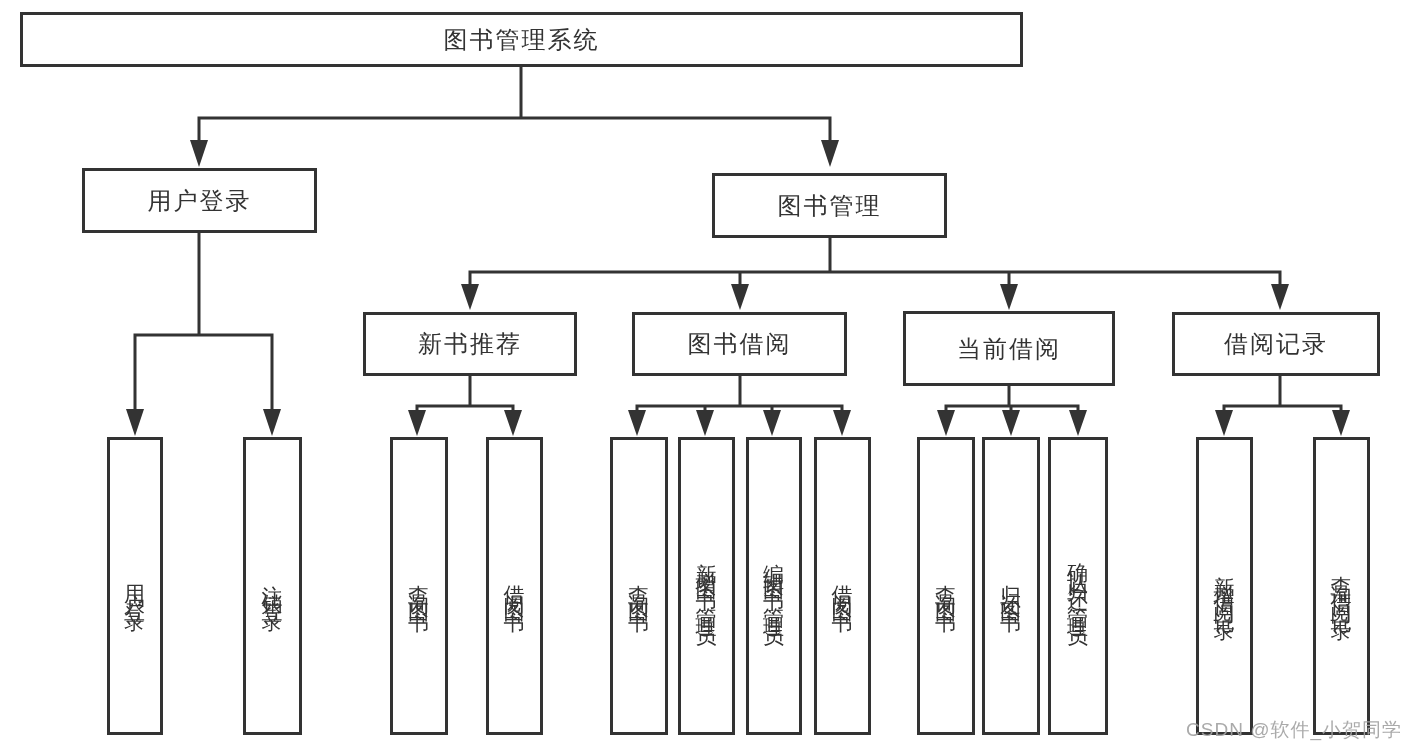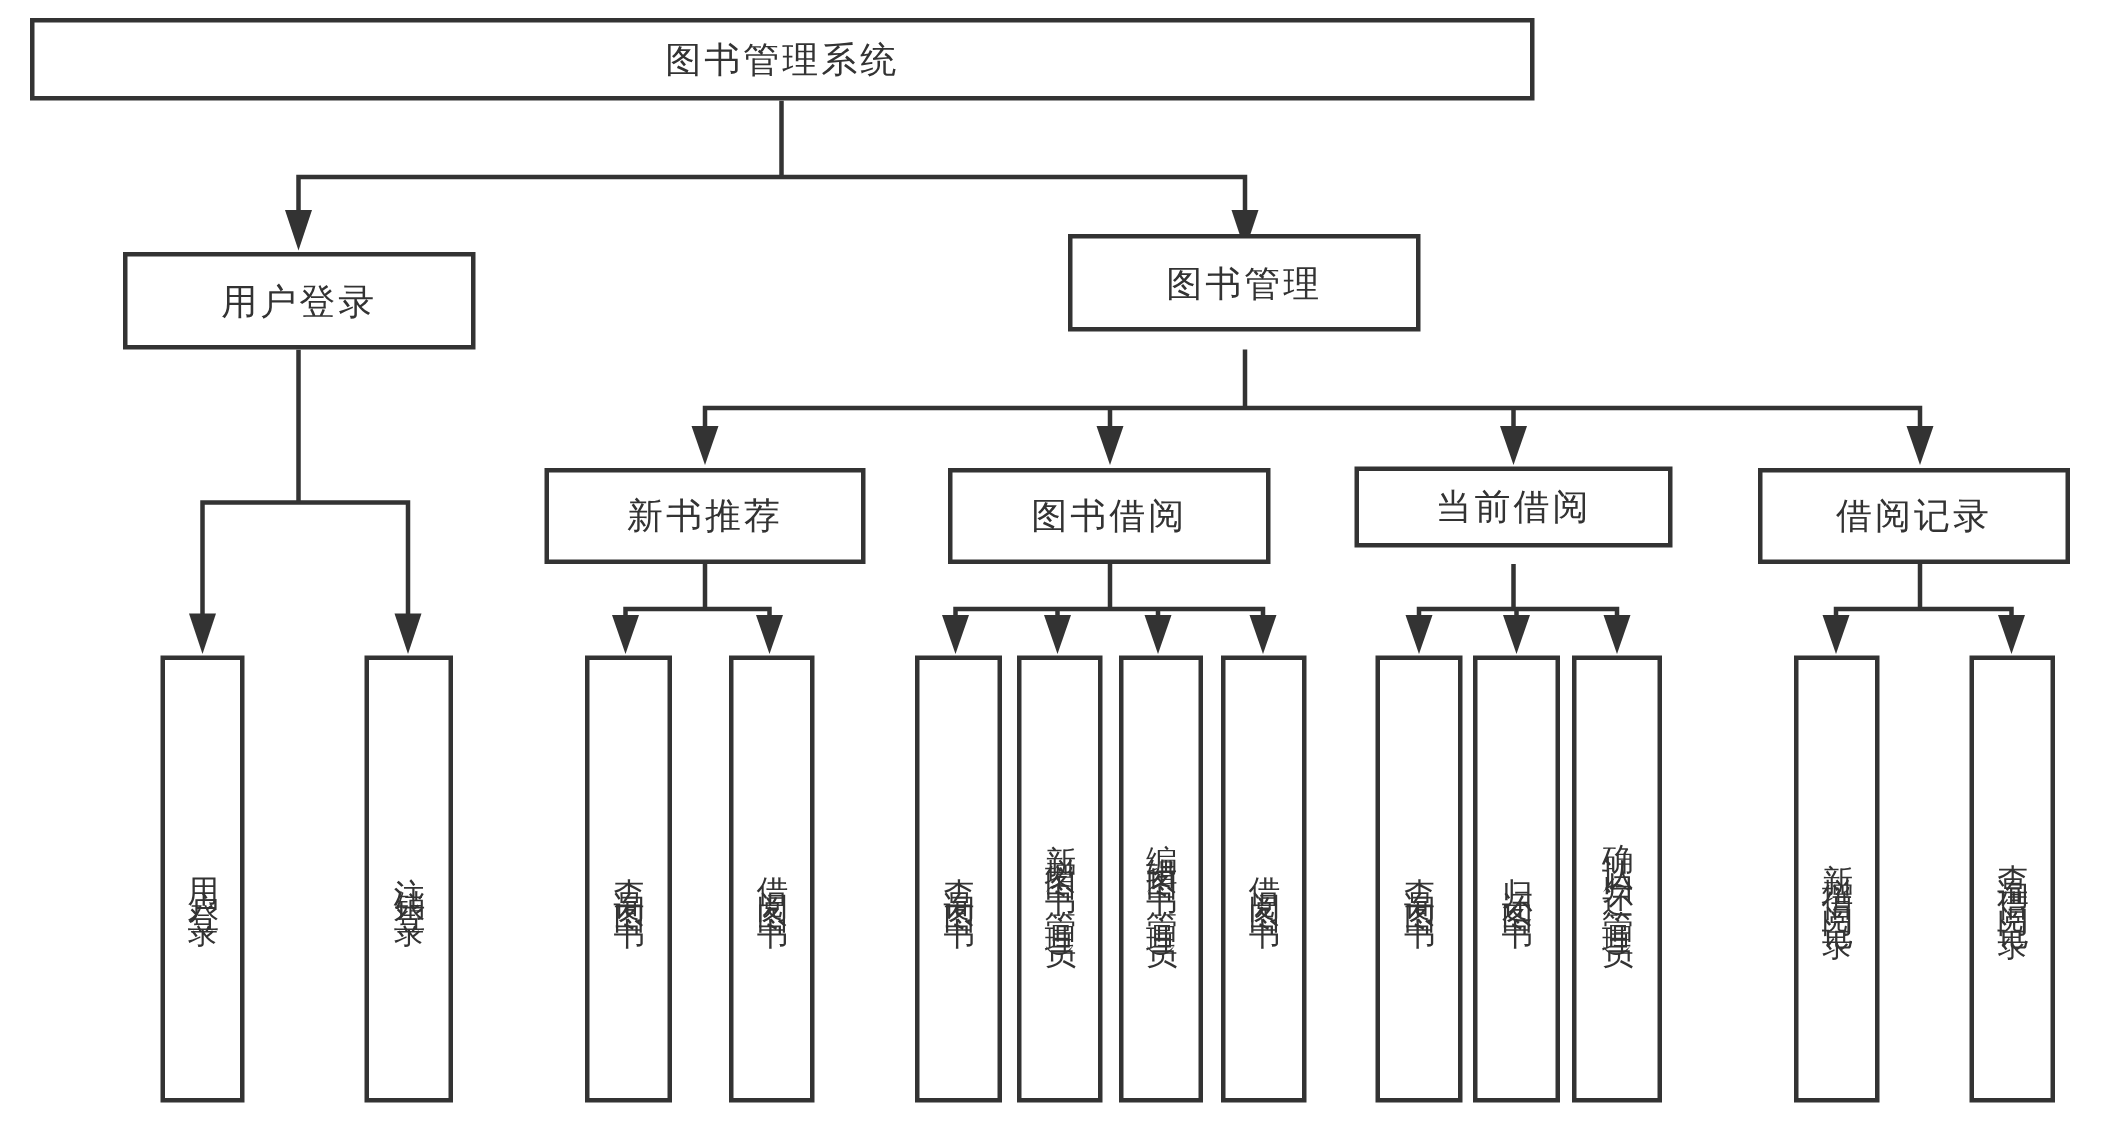--- a/index.html
+++ b/index.html
@@ -32,24 +32,24 @@
     writing-mode: vertical-rl;
     text-orientation: mixed;
     font-size: 21px;
     letter-spacing: 9px;
     line-height: 1;
     color: #333333;
   }
   
   #root-box { left: 20px;  top: 12px;  width: 1003px; height: 55px; justify-content: center; }
   #l2-0 { left: 82px;  top: 168px; width: 235px; height: 65px; }
-  #l2-1 { left: 712px; top: 156px; width: 235px; height: 65px; }
+  #l2-1 { left: 712px; top: 173px; width: 235px; height: 65px; }
   #l3-0 { left: 363px;  top: 312px; width: 214px; height: 64px; }
   #l3-1 { left: 632px;  top: 312px; width: 215px; height: 64px; }
-  #l3-2 { left: 903px;  top: 311px; width: 212px; height: 54px; }
+  #l3-2 { left: 903px;  top: 311px; width: 212px; height: 75px; }
   #l3-3 { left: 1172px; top: 312px; width: 208px; height: 64px; }
   .leaf { top: 437px; height: 298px; }
   #leaf-0  { left: 107px;  width: 56px; }
   #leaf-1  { left: 243px;  width: 59px; }
   #leaf-2  { left: 390px;  width: 58px; }
   #leaf-3  { left: 486px;  width: 57px; }
   #leaf-4  { left: 610px;  width: 58px; }
   #leaf-5  { left: 678px;  width: 57px; }
   #leaf-6  { left: 746px;  width: 56px; }
   #leaf-7  { left: 814px;  width: 57px; }
@@ -183,14 +183,15 @@
   <div id="leaf-10" class="node leaf">
     <span class="vtext">确认归还（管理员）</span>
   </div>
   <div id="leaf-11" class="node leaf">
     <span class="vtext">新增借阅记录</span>
   </div>
   <div id="leaf-12" class="node leaf">
     <span class="vtext">查询借阅记录</span>
   </div>
 
+  <div id="watermark">CSDN @软件_小贺同学</div>
 
 </div>
 
 </body></html>

